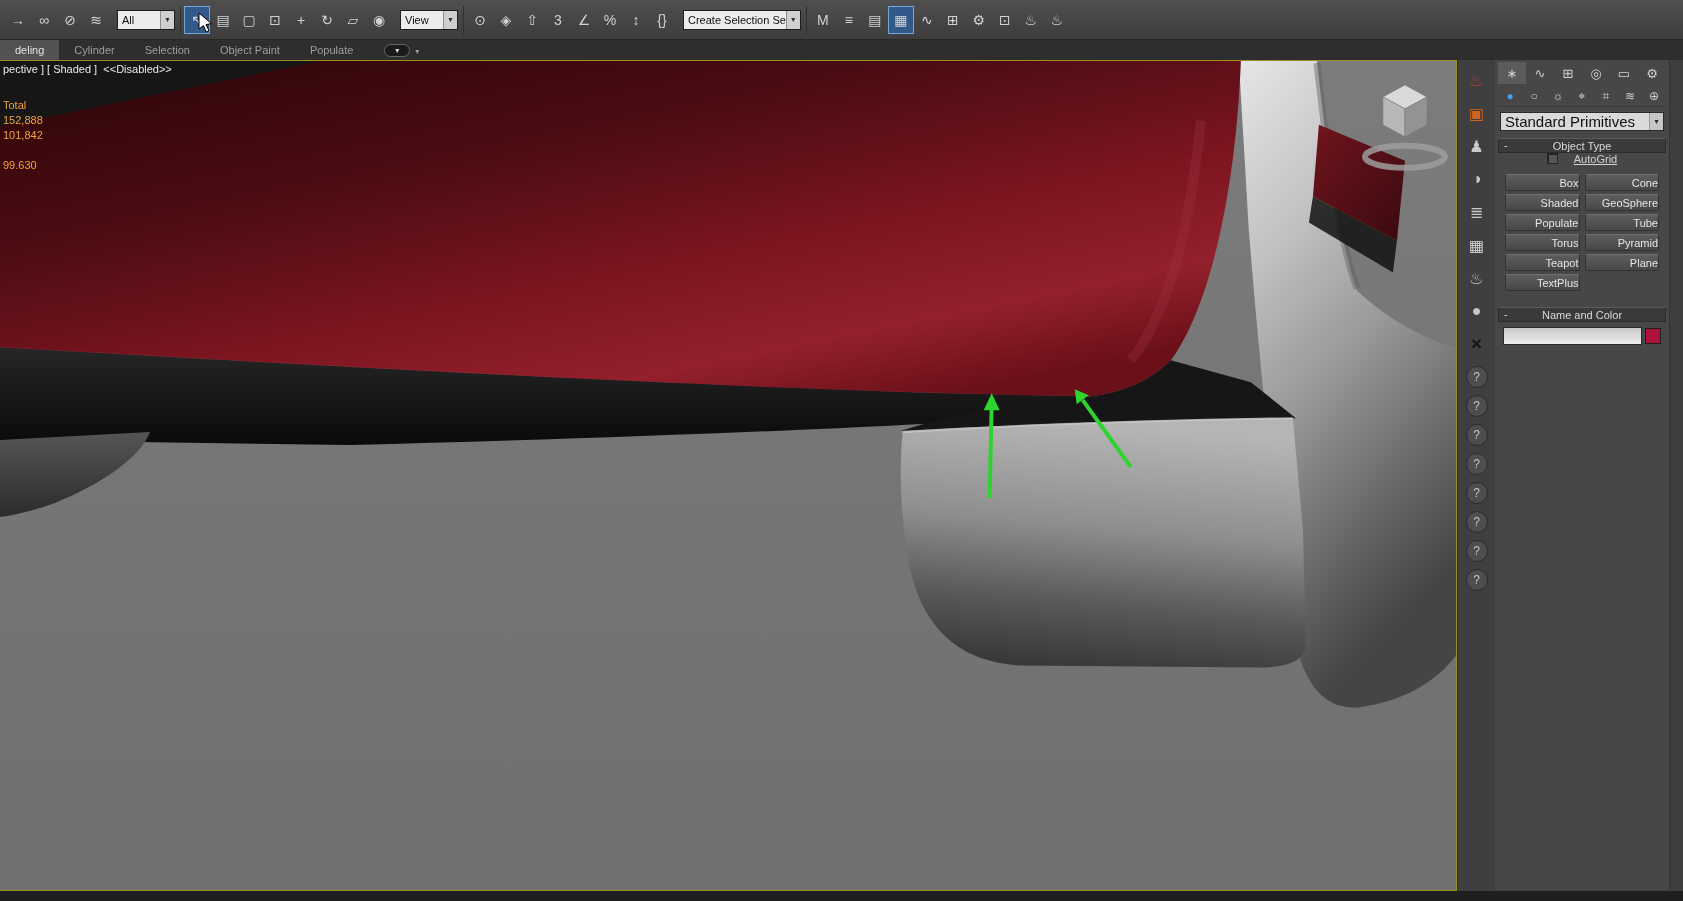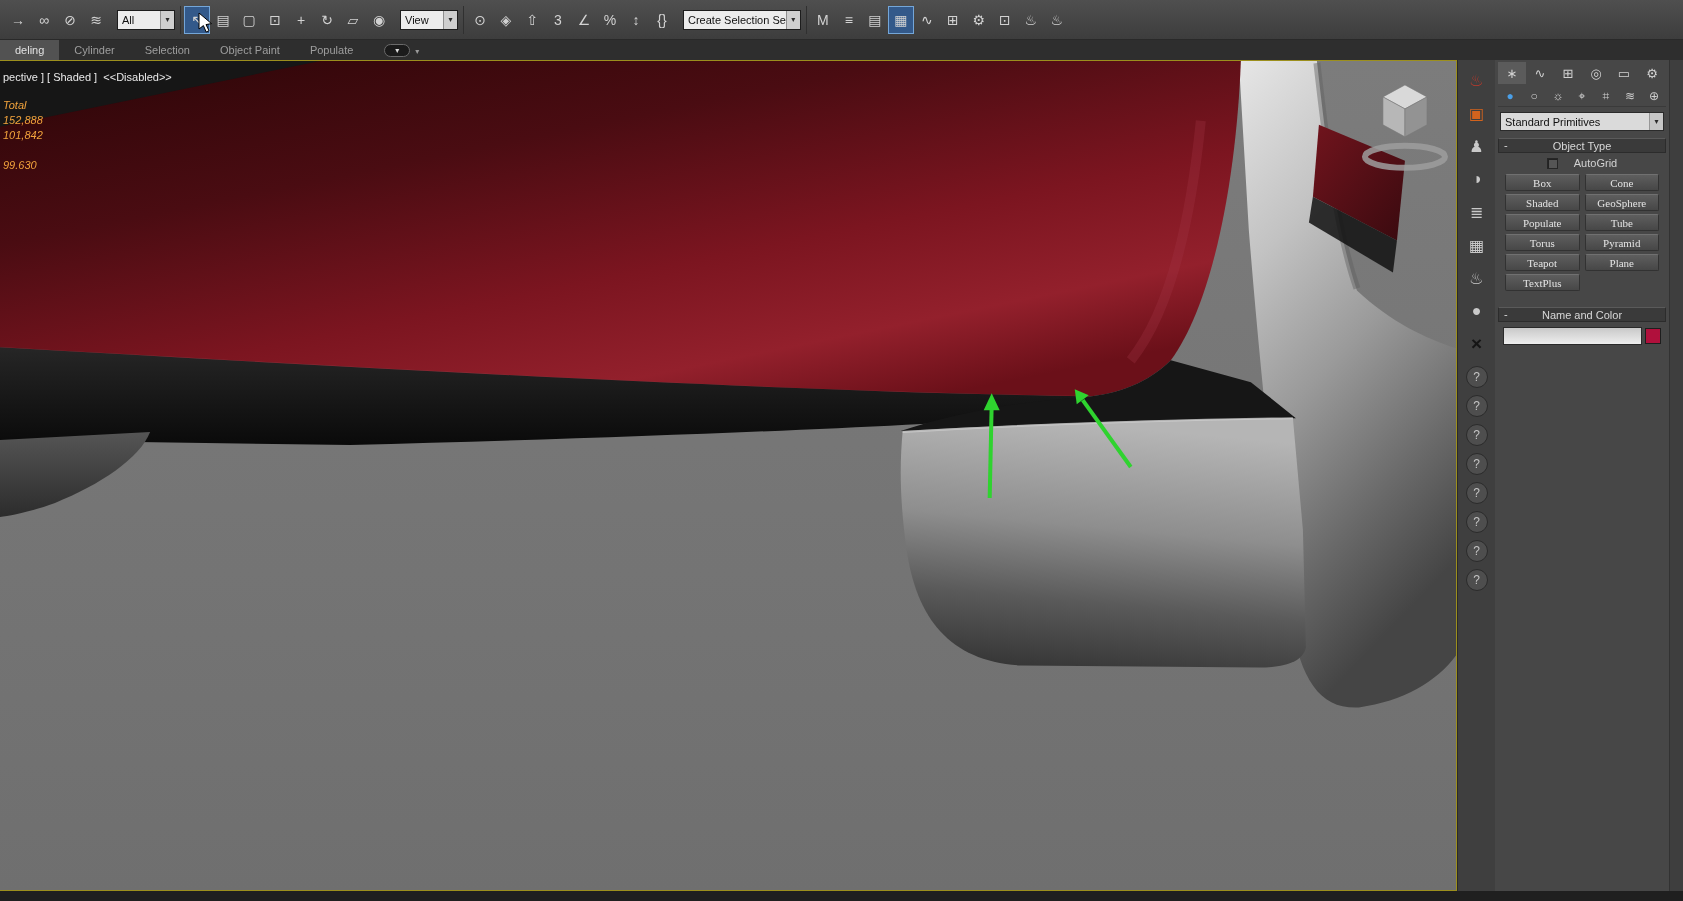--- a/index.html
+++ b/index.html
@@ -29,51 +29,51 @@
   .rpill{ width:26px; height:13px; background:#1b1b1b; border:1px solid #6a6a6a; border-radius:7px; display:flex; align-items:center; justify-content:center; color:#ddd; margin-left:16px;}
   .rpill::after{ content:"▾"; font-size:8px; }
   .rcaret{ color:#9a9a9a; margin-left:5px; }
   .rcaret::after{ content:"▾"; font-size:8px; }
 
   
   .main{ display:flex; height:831px; }
 
   .viewport{ flex:1; position:relative; background:#757575; border:1px solid #9c8f1d; border-left:none; overflow:hidden;}
   svg.scene{ position:absolute; inset:0; width:100%; height:100%; display:block;}
-  .vp-label{ position:absolute; left:3px; top:10px; color:#eaeaea; font-size:11px; white-space:pre;}
+  .vp-label{ position:absolute; left:3px; top:2px; color:#eaeaea; font-size:11px; white-space:pre;}
   .vp-stats{ position:absolute; left:3px; top:37px; color:#f2a33c; font-size:11px; line-height:15px;}
-  .stat-line{ min-height:15px;font-style:italic; }
+  .stat-line{ min-height:15px; }
 
   
   .side-strip{ width:38px; background:#3f3f3f; border-left:1px solid #2a2a2a; display:flex; flex-direction:column; align-items:center; padding-top:6px;}
   .ss-btn{ width:30px; height:28px; margin-bottom:5px; display:flex; align-items:center; justify-content:center; color:#c9c9c9; font-size:16px; background:transparent; border:none; font-family:inherit;}
   .ss-btn.c-red{ color:#c2392b; }
   .ss-btn.c-orange{ color:#d3631d; }
   .ss-btn.c-x{ color:#151515; font-size:19px; font-weight:bold; }
   .ss-btn.q{ width:22px; height:22px; border-radius:50%; background:#4e4e4e; border:1px solid #2b2b2b; color:#c4c4c4; font-size:12px; margin:3px 0 4px;}
 
   
   .cmd{ width:174px; background:#474747; padding:2px 3px 0; }
   .cp-tabs{ display:flex; height:22px; }
   .cp-tab{ flex:1; display:flex; align-items:center; justify-content:center; color:#d2d2d2; font-size:13px; background:transparent; border:none; font-family:inherit;}
   .cp-tab.active{ background:#5b5b5b; }
   .cp-cats{ display:flex; height:22px; margin-top:1px; border-bottom:1px solid #3a3a3a;}
   .cp-cat{ flex:1; display:flex; align-items:center; justify-content:center; color:#cfcfcf; font-size:12px; background:transparent; border:none; font-family:inherit;}
   .cp-cat.active{ color:#4a9fe8; }
-  .cp-drop{ height:19px; margin:5px 2px 2px; background:#dadada; border:1px solid #2b2b2b; display:flex; align-items:center; justify-content:space-between; font-size:11px; color:#101010; padding-left:4px;}
+  .cp-drop{ height:19px; margin:5px 2px 2px; background:#dadada; border:1px solid #2b2b2b; display:flex; align-items:center; justify-content:space-between; font-size:15px; color:#101010; padding-left:4px;}
   .dcaret{ width:14px; height:17px; border-left:1px solid #979797; background:#c6c6c6; display:flex; align-items:center; justify-content:center; color:#2b2b2b;}
   .dcaret::after{ content:"▾"; font-size:8px; }
 
   .rollout{ margin-top:7px; }
   .ro-head{ height:15px; background:#3a3a3a; border:1px solid #2c2c2c; border-top-color:#5a5a5a; color:#d8d8d8; font-size:11px; display:flex; align-items:center; justify-content:center; position:relative;}
   .ro-min{ position:absolute; left:5px; top:0; }
-  .autogrid{ display:flex; align-items:center; justify-content:center; gap:16px; height:20px; color:#d2d2d2; font-size:11px;}
+  .autogrid{ display:flex; justify-content:center; gap:16px; height:20px; color:#d2d2d2; font-size:11px;text-decoration:underline;}
   .cbx{ width:11px; height:11px; background:#555; border:1px solid #262626; box-shadow:inset 1px 1px 0 #222;}
   .btn-grid{ display:grid; grid-template-columns:1fr 1fr; gap:3px 5px; padding:1px 7px 9px;}
-  .cp-btn{ height:17px; background:linear-gradient(#5e5e5e,#474747); border:1px solid #323232; border-top-color:#707070; border-radius:2px; color:#e4e4e4; font-size:11px; font-family:Liberation Serif, serif;}
+  .cp-btn{ height:17px; background:linear-gradient(#5e5e5e,#474747); border:1px solid #323232; border-top-color:#707070; border-radius:2px; color:#e4e4e4; font-size:11px; font-family:Liberation Sans, sans-serif;text-align:right;}
   .nc-row{ display:flex; gap:3px; padding:5px 5px 9px; align-items:center;}
   .nc-input{ flex:1; height:18px; min-width:0; background:linear-gradient(#c9c9c9,#eeeeee); border:1px solid #2a2a2a; font-size:11px; padding:0 3px; font-family:inherit;}
   .nc-swatch{ width:16px; height:16px; border:1px solid #1e1e1e; }
 
   .right-gutter{ width:14px; background:#3e3e3e; border-left:1px solid #323232; }
 
   .footer{ height:10px; background:#1f1f1f; }
 </style>
 </head>
 <body>

